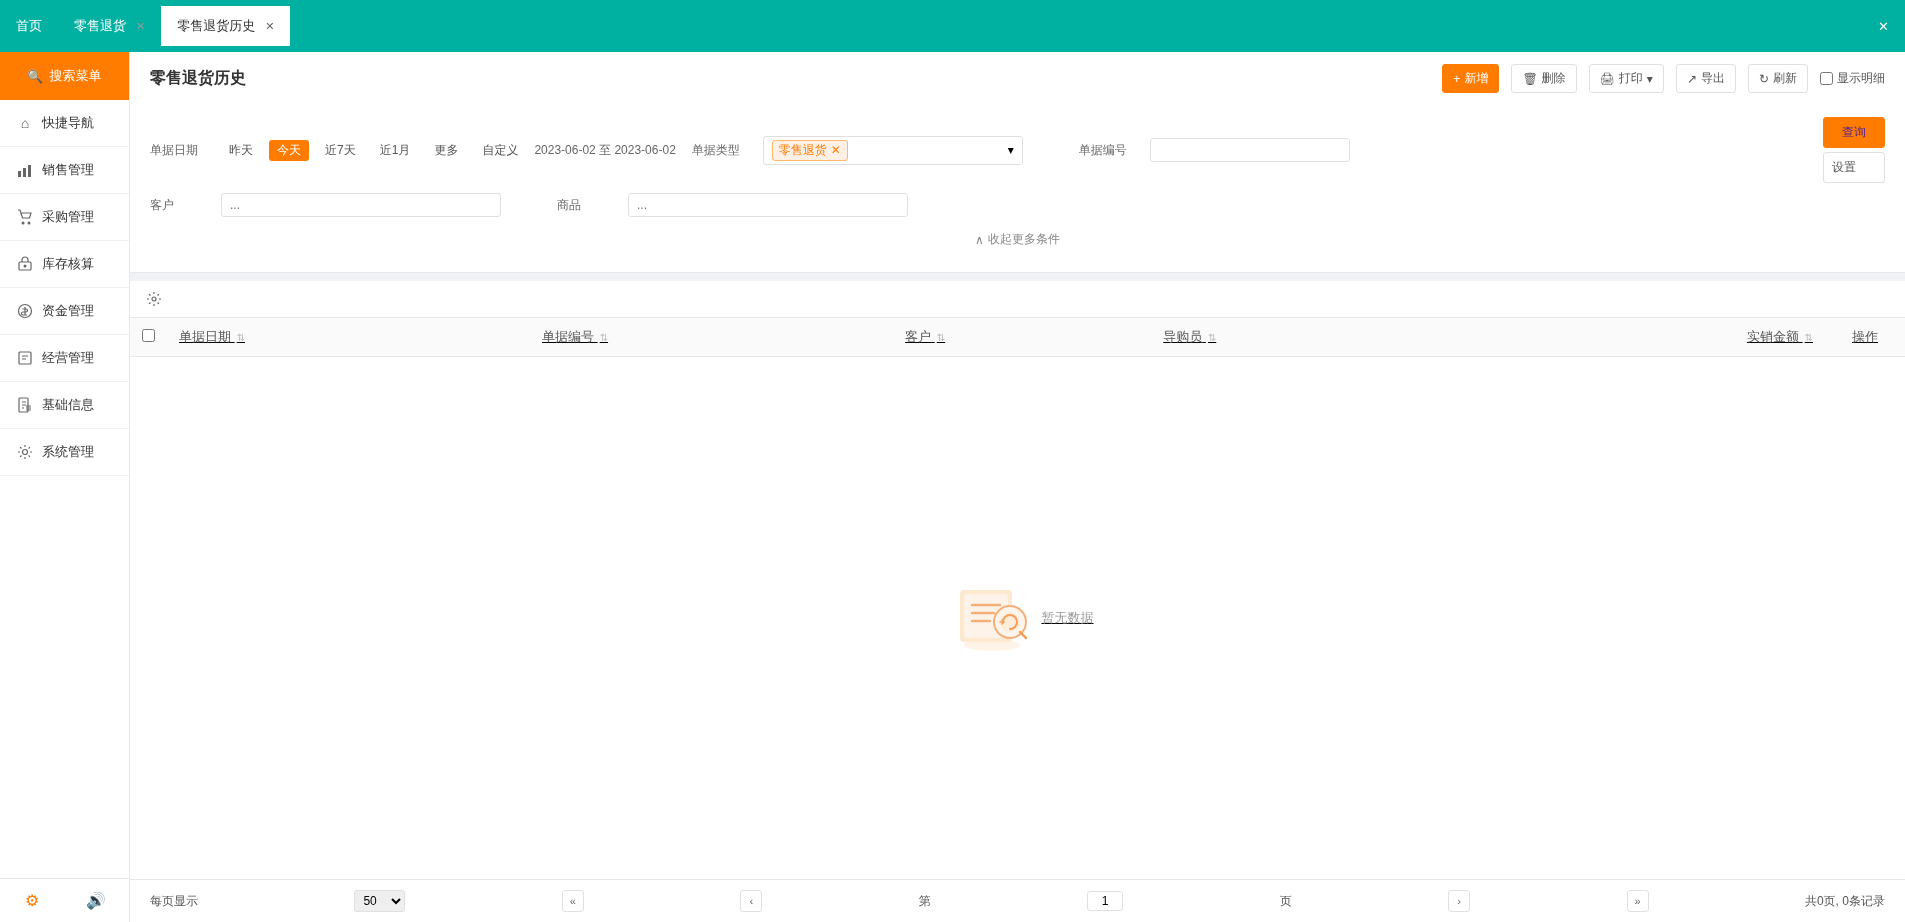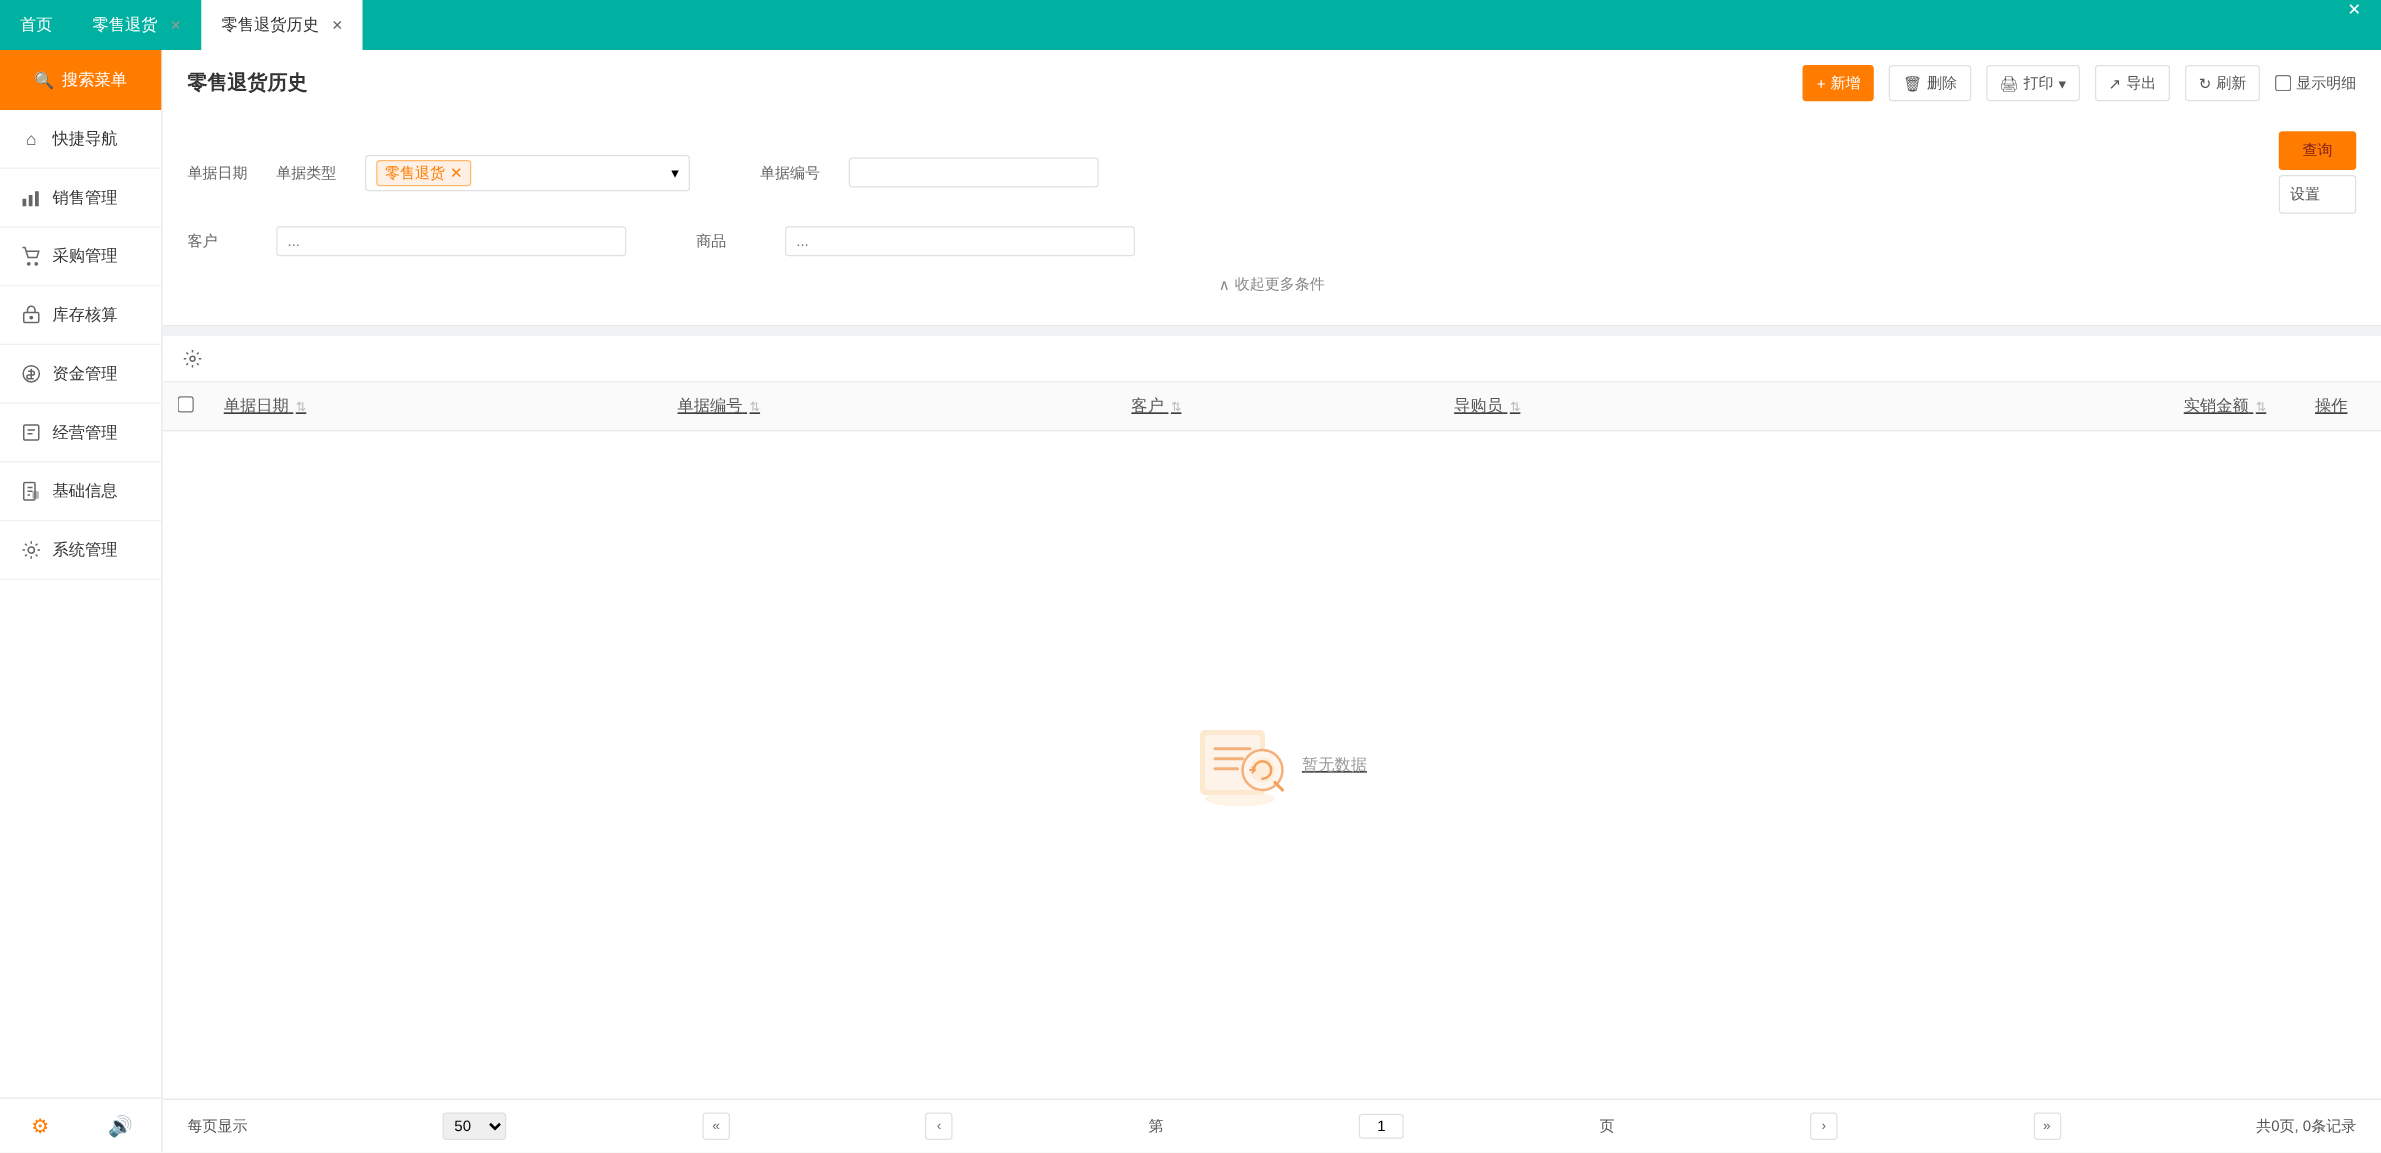--- a/index.html
+++ b/index.html
@@ -1,22 +1,23 @@
 <!DOCTYPE html>
 <html><head>
   <meta charset="utf-8">
   <style>
     * { box-sizing: border-box; margin: 0; padding: 0; }
     body { font-family: 'Microsoft YaHei', Arial, sans-serif; font-size: 13px; background: #f5f5f5; display: flex; flex-direction: column; height: 922px; overflow: hidden; }
 
     
     .top-bar {
       background: #00b0a0;
-      height: 40px;
-      display: flex;
+      height: 52px;
+      display: flex;
+      align-items: center;
       flex-shrink: 0;
     }
     .tab-item {
       height: 40px;
       display: flex;
       align-items: center;
       padding: 0 16px;
       color: #fff;
       cursor: pointer;
       font-size: 13px;
@@ -150,21 +151,21 @@
       color: #555;
     }
     .action-btn.primary {
       background: #ff7c00;
       border-color: #ff7c00;
       color: #fff;
     }
     .action-btn.query-btn {
       background: #ff7c00;
       border-color: #ff7c00;
-      color: #7f1d1d;
+      color: #4c1d95;
       padding: 6px 18px;
     }
     .action-btn.settings-btn {
       background: #fff;
       border-color: #e0e0e0;
       color: #555;
       padding: 6px 8px;
     }
     .display-toggle {
       display: flex;
@@ -513,20 +514,29 @@
           <label class="display-toggle">
             <input type="checkbox" style="">
             <span>显示明细</span>
           </label>
         </div>
       </div>
 
       <div class="filter-area">
         <div class="filter-row">
           <span class="filter-label">单据日期</span>
+          <div class="date-filters">
+            <button class="date-btn">昨天</button>
+            <button class="date-btn active">今天</button>
+            <button class="date-btn">近7天</button>
+            <button class="date-btn">近1月</button>
+            <button class="date-btn">更多</button>
+            <button class="date-btn">自定义</button>
+            <span class="date-range">2023-06-02 至 2023-06-02</span>
+          </div>
           <span class="filter-label" style="font-family:Liberation Serif, serif;">单据类型</span>
           <div class="filter-select" style="min-width:260px; gap:6px;">
             <span class="filter-tag">
               <span>零售退货</span>
               <span class="filter-tag-close">✕</span>
             </span>
             <span style="flex:1"></span>
             <span>▾</span>
           </div>
           <span class="filter-label" style="margin-left:40px;">单据编号</span>

